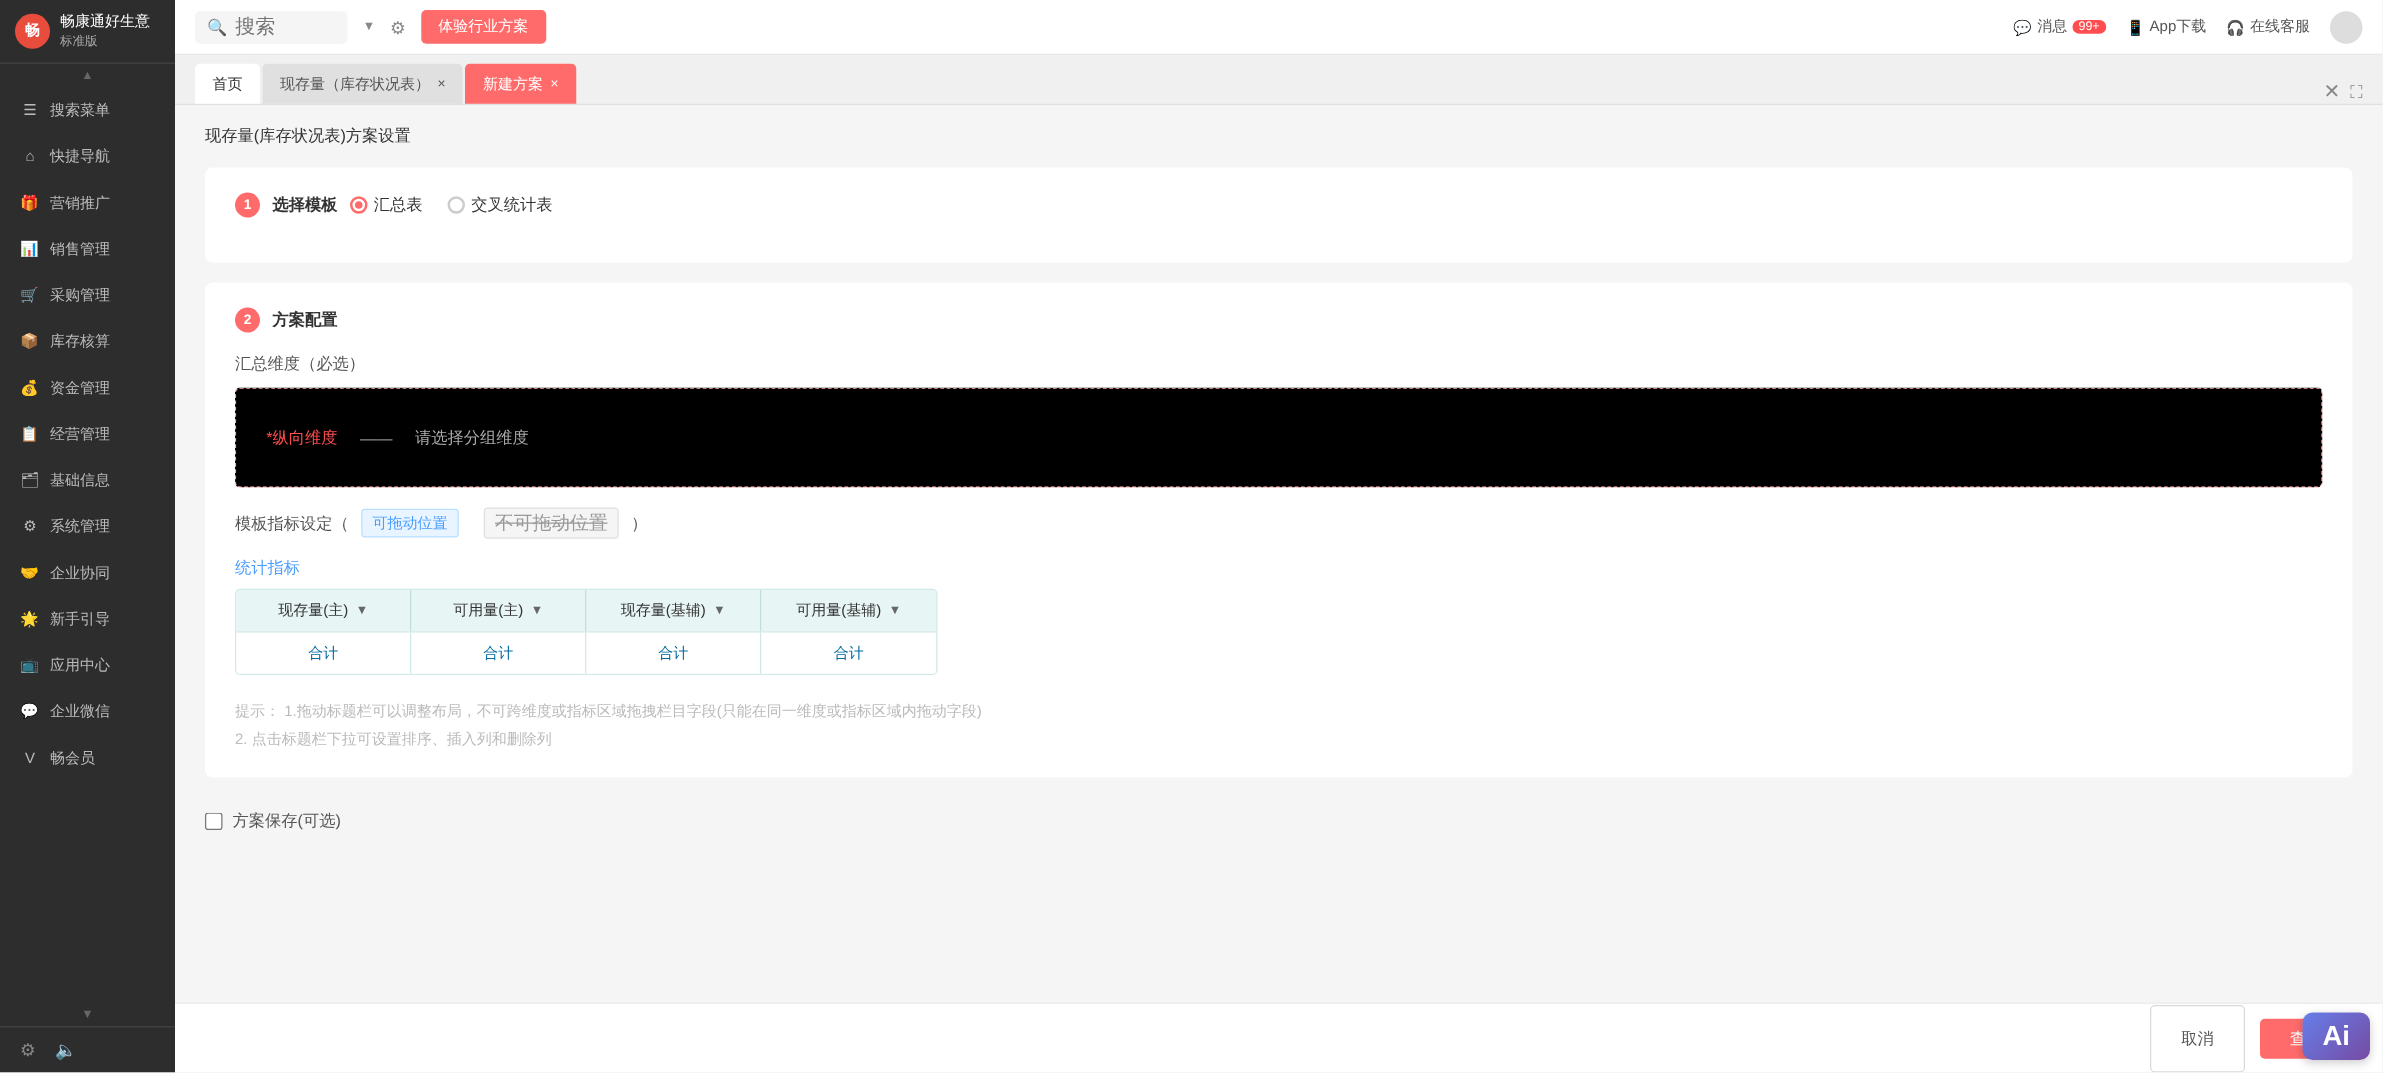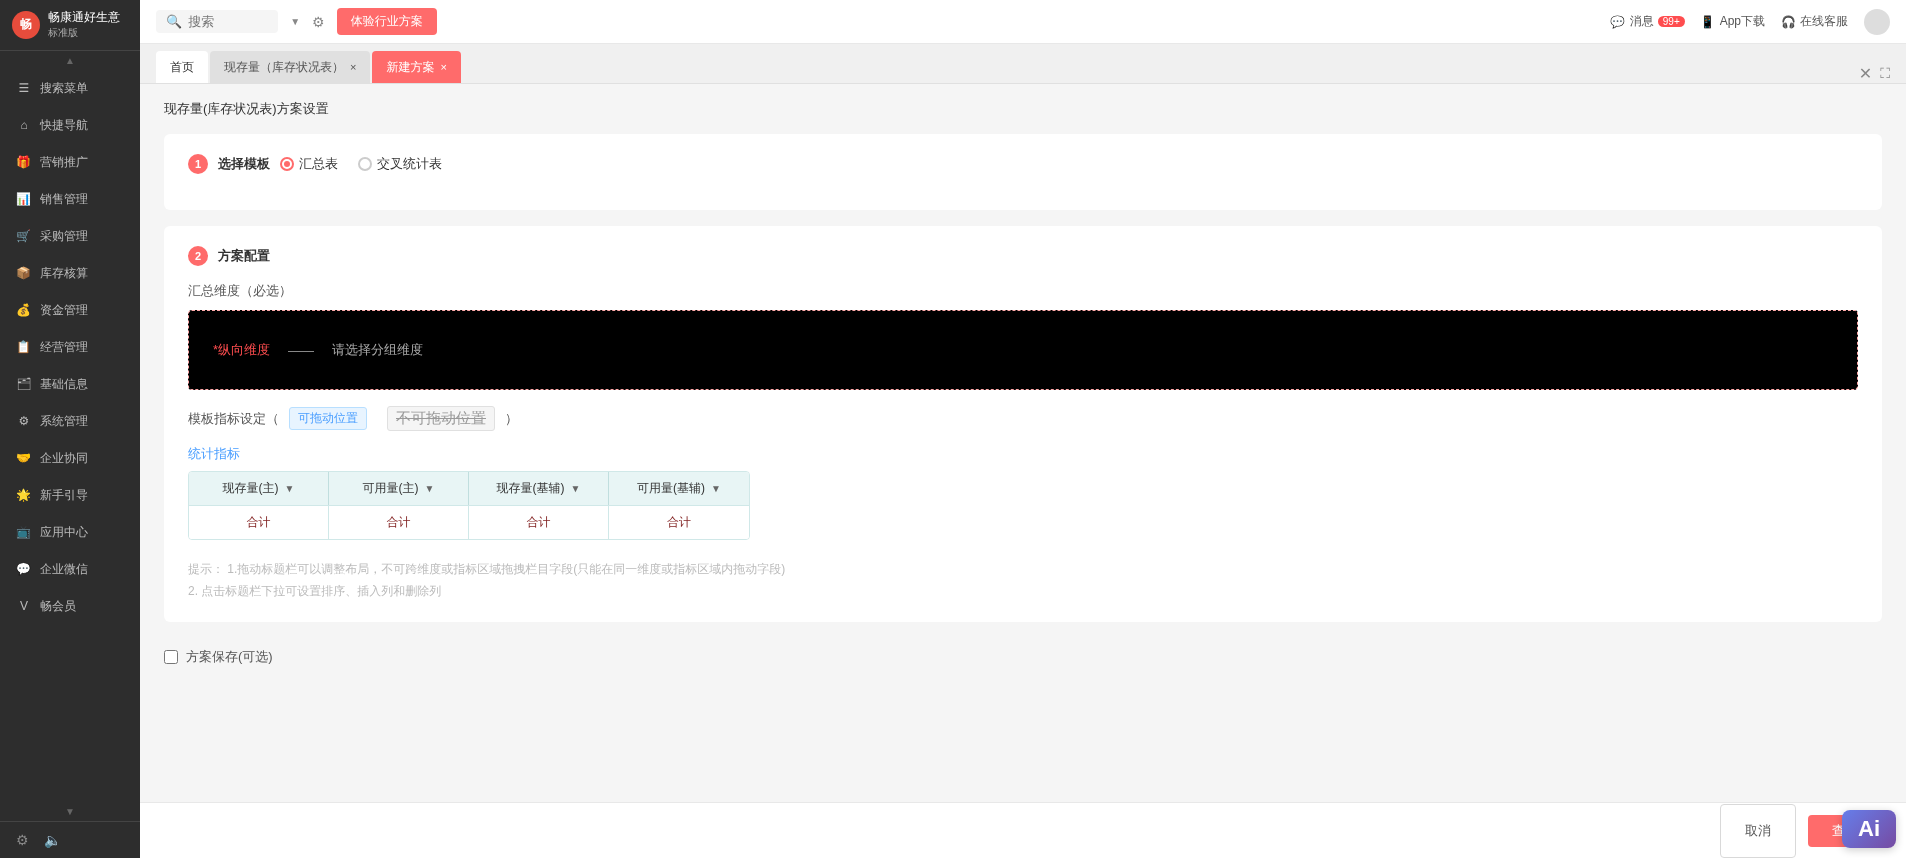--- a/index.html
+++ b/index.html
@@ -57,21 +57,21 @@
       padding: 0 16px;
       gap: 12px;
       border-bottom: 1px solid #e8e8e8;
       flex-shrink: 0;
     }
     .topbar-search {
       display: flex; align-items: center; gap: 6px;
       background: #f5f5f5; border-radius: 4px; padding: 4px 10px;
     }
     .topbar-search input {
-      border: none; background: transparent; outline: none; font-size: 13px; color: #999; width: 80px;
+      border: none; background: transparent; outline: none; font-size: 16px; color: #999; width: 80px;
     }
     .topbar-btn {
       background: #ff6b6b; color: #fff; border: none; border-radius: 4px;
       padding: 5px 14px; font-size: 12px; cursor: pointer;
     }
     .topbar-right {
       margin-left: auto; display: flex; align-items: center; gap: 16px;
     }
     .topbar-right-item { display: flex; align-items: center; gap: 4px; color: #555; font-size: 12px; cursor: pointer; }
     .badge { background: #ff4d4f; color: #fff; border-radius: 10px; padding: 0 5px; font-size: 10px; }
@@ -158,21 +158,21 @@
     .stats-table { border: 1px solid #d0e8e8; border-radius: 4px; overflow: hidden; display: inline-block; }
     .stats-table-header { display: flex; background: #e8f5f5; }
     .stats-col-header {
       display: flex; align-items: center; gap: 6px;
       padding: 8px 20px; font-size: 12px; color: #333;
       border-right: 1px solid #c0dede; min-width: 140px; justify-content: center;
     }
     .stats-col-header:last-child { border-right: none; }
     .stats-table-row { display: flex; background: #fff; border-top: 1px solid #d0e8e8; }
     .stats-cell {
-      padding: 8px 20px; font-size: 12px; color: #7f1d1d;
+      padding: 8px 20px; font-size: 12px; color: #0369a1;
       border-right: 1px solid #d0e8e8; min-width: 140px; text-align: center;
     }
     .stats-cell:last-child { border-right: none; }
     .chevron-down { font-size: 10px; color: #666; }
 
     
     .tips { margin-top: 16px; color: #bbb; font-size: 12px; line-height: 1.8; }
 
     
     .save-row { display: flex; align-items: center; gap: 8px; padding: 10px 0; }

